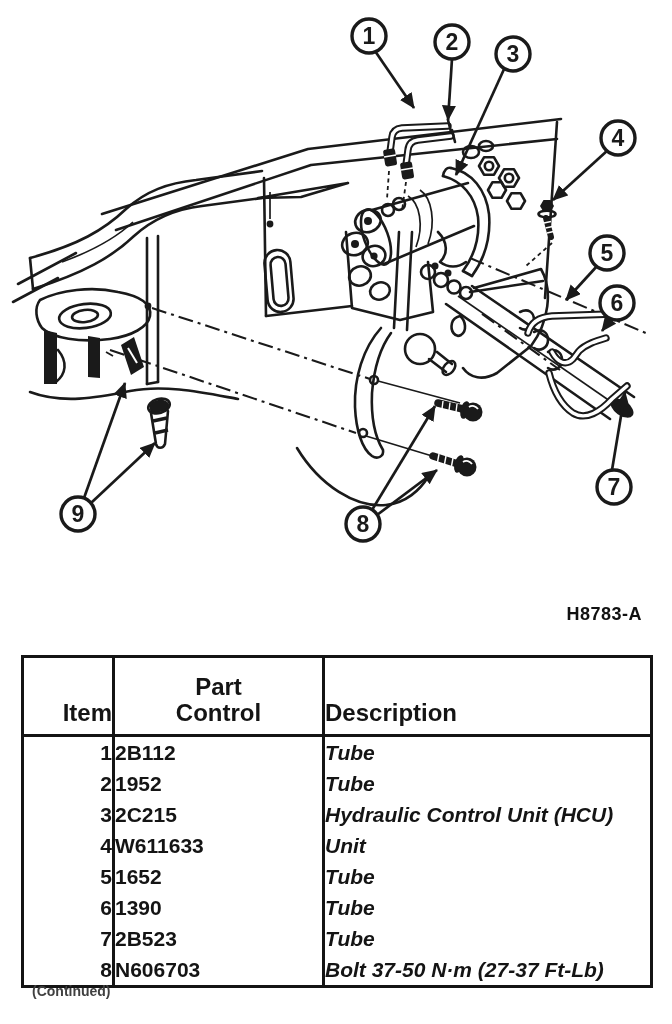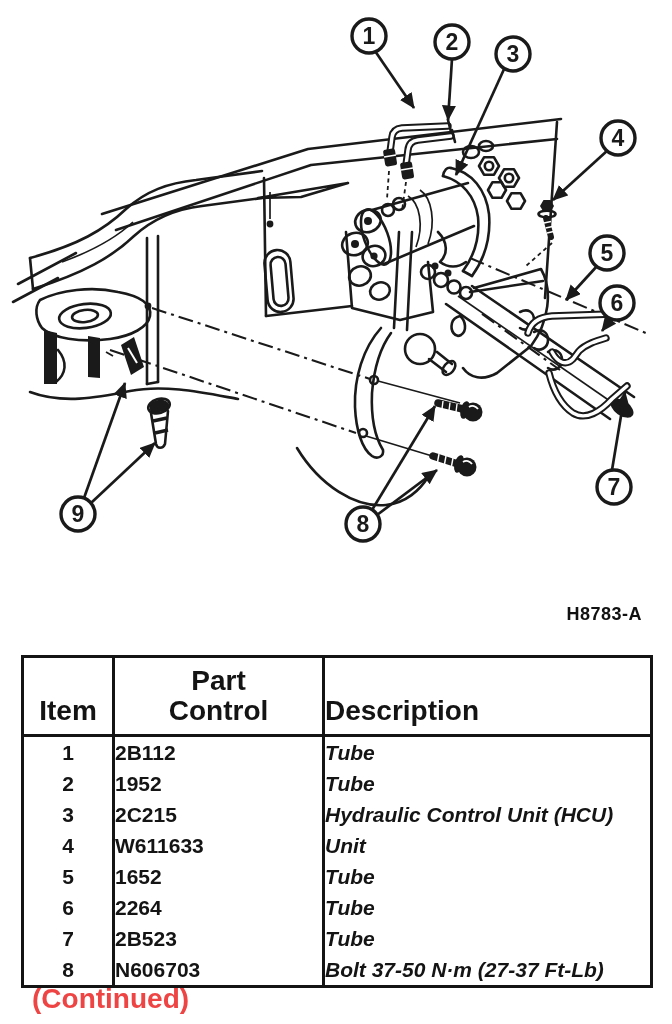--- a/index.html
+++ b/index.html
@@ -17,29 +17,29 @@
   .tube-in{stroke:#fff;fill:none;stroke-width:3.4;stroke-linecap:round;stroke-linejoin:round;}
   .arrow{stroke:#1a1a1a;stroke-width:2.7;fill:none;}
   .callout circle{fill:#fff;stroke:#1a1a1a;stroke-width:3.4;}
   .callout text{font:bold 23px "Liberation Sans",sans-serif;fill:#1a1a1a;text-anchor:middle;}
   .figcode{font:bold 18px "Liberation Sans",sans-serif;fill:#111;letter-spacing:.5px;}
 
   
   table.parts{position:absolute;left:21px;top:655px;width:629px;border-collapse:collapse;table-layout:fixed;
     border:3.5px solid #141414;}
   table.parts th,table.parts td{border:0;font-weight:bold;color:#141414;overflow:hidden;white-space:nowrap;}
-  table.parts th{border-bottom:3.5px solid #141414;vertical-align:bottom;font-size:28px;padding:0 0 8px 0;height:68px;line-height:1.08;}
+  table.parts th{border-bottom:3.5px solid #141414;vertical-align:bottom;font-size:24px;padding:0 0 8px 0;height:68px;line-height:1.08;}
   table.parts td{font-size:21px;height:31px;padding:0;line-height:31px;}
   .col-divider{border-left:3.5px solid #141414 !important;}
-  th.h-item,td.c-item{text-align:center;}
+  th.h-item,td.c-item{text-align:right;}
   th.h-part{text-align:center;}
   td.c-part{text-align:left;padding-left:14px;margin-left:32px;}
   th.h-desc{text-align:left;padding-left:13px;}
   td.c-desc{text-align:left;padding-left:13px;font-style:italic;}
-  .continued{position:absolute;left:32px;top:983px;font-size:28px;font-weight:bold;color:#ef4444;}
+  .continued{position:absolute;left:32px;top:983px;font-size:14px;font-weight:bold;color:#404040;}
 </style>
 </head>
 <body>
 
 <div class="page">
 
   <svg class="diagram" width="672" height="650" viewBox="0 0 672 650">
     <defs>
       <marker id="ah" markerUnits="userSpaceOnUse" markerWidth="17" markerHeight="15" refX="14.5" refY="7" orient="auto">
         <path d="M0,0 L15.5,7 L0,14 Z" fill="#1a1a1a"></path>
@@ -327,21 +327,21 @@
         <td class="c-part col-divider">W611633</td>
         <td class="c-desc col-divider">Unit</td>
       </tr>
       <tr>
         <td class="c-item">5</td>
         <td class="c-part col-divider">1652</td>
         <td class="c-desc col-divider">Tube</td>
       </tr>
       <tr>
         <td class="c-item">6</td>
-        <td class="c-part col-divider">2264</td>
+        <td class="c-part col-divider">1390</td>
         <td class="c-desc col-divider">Tube</td>
       </tr>
       <tr>
         <td class="c-item">7</td>
         <td class="c-part col-divider">2B523</td>
         <td class="c-desc col-divider">Tube</td>
       </tr>
       <tr>
         <td class="c-item">8</td>
         <td class="c-part col-divider">N606703</td>

